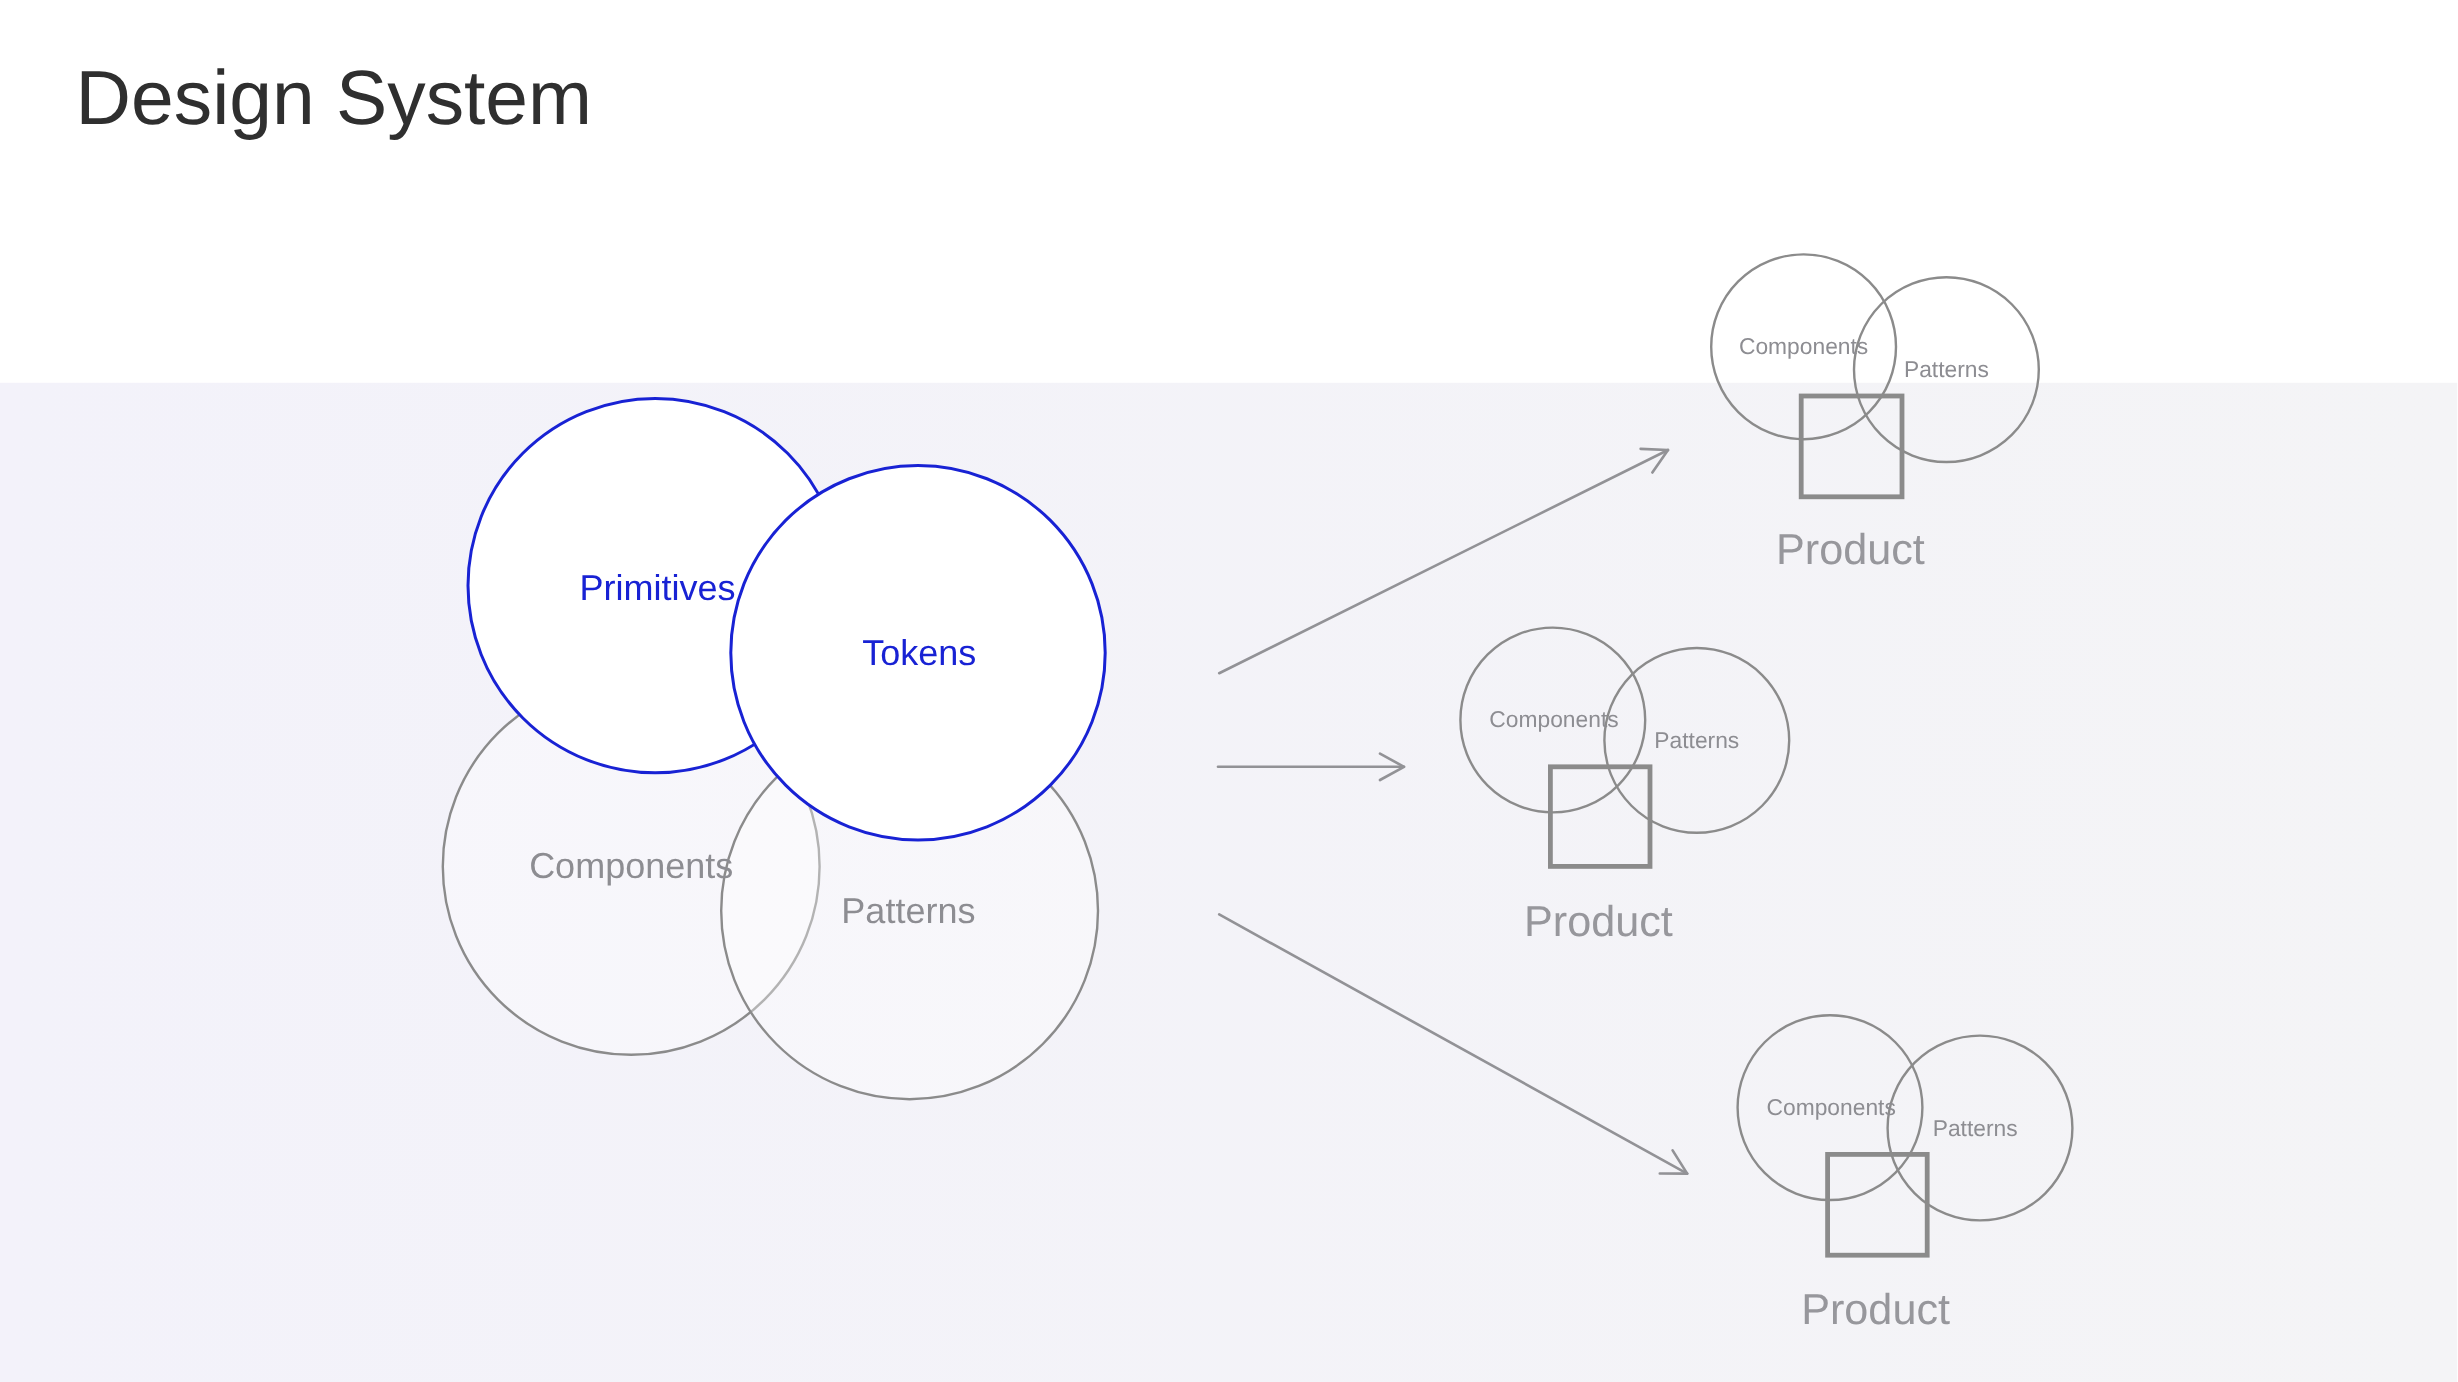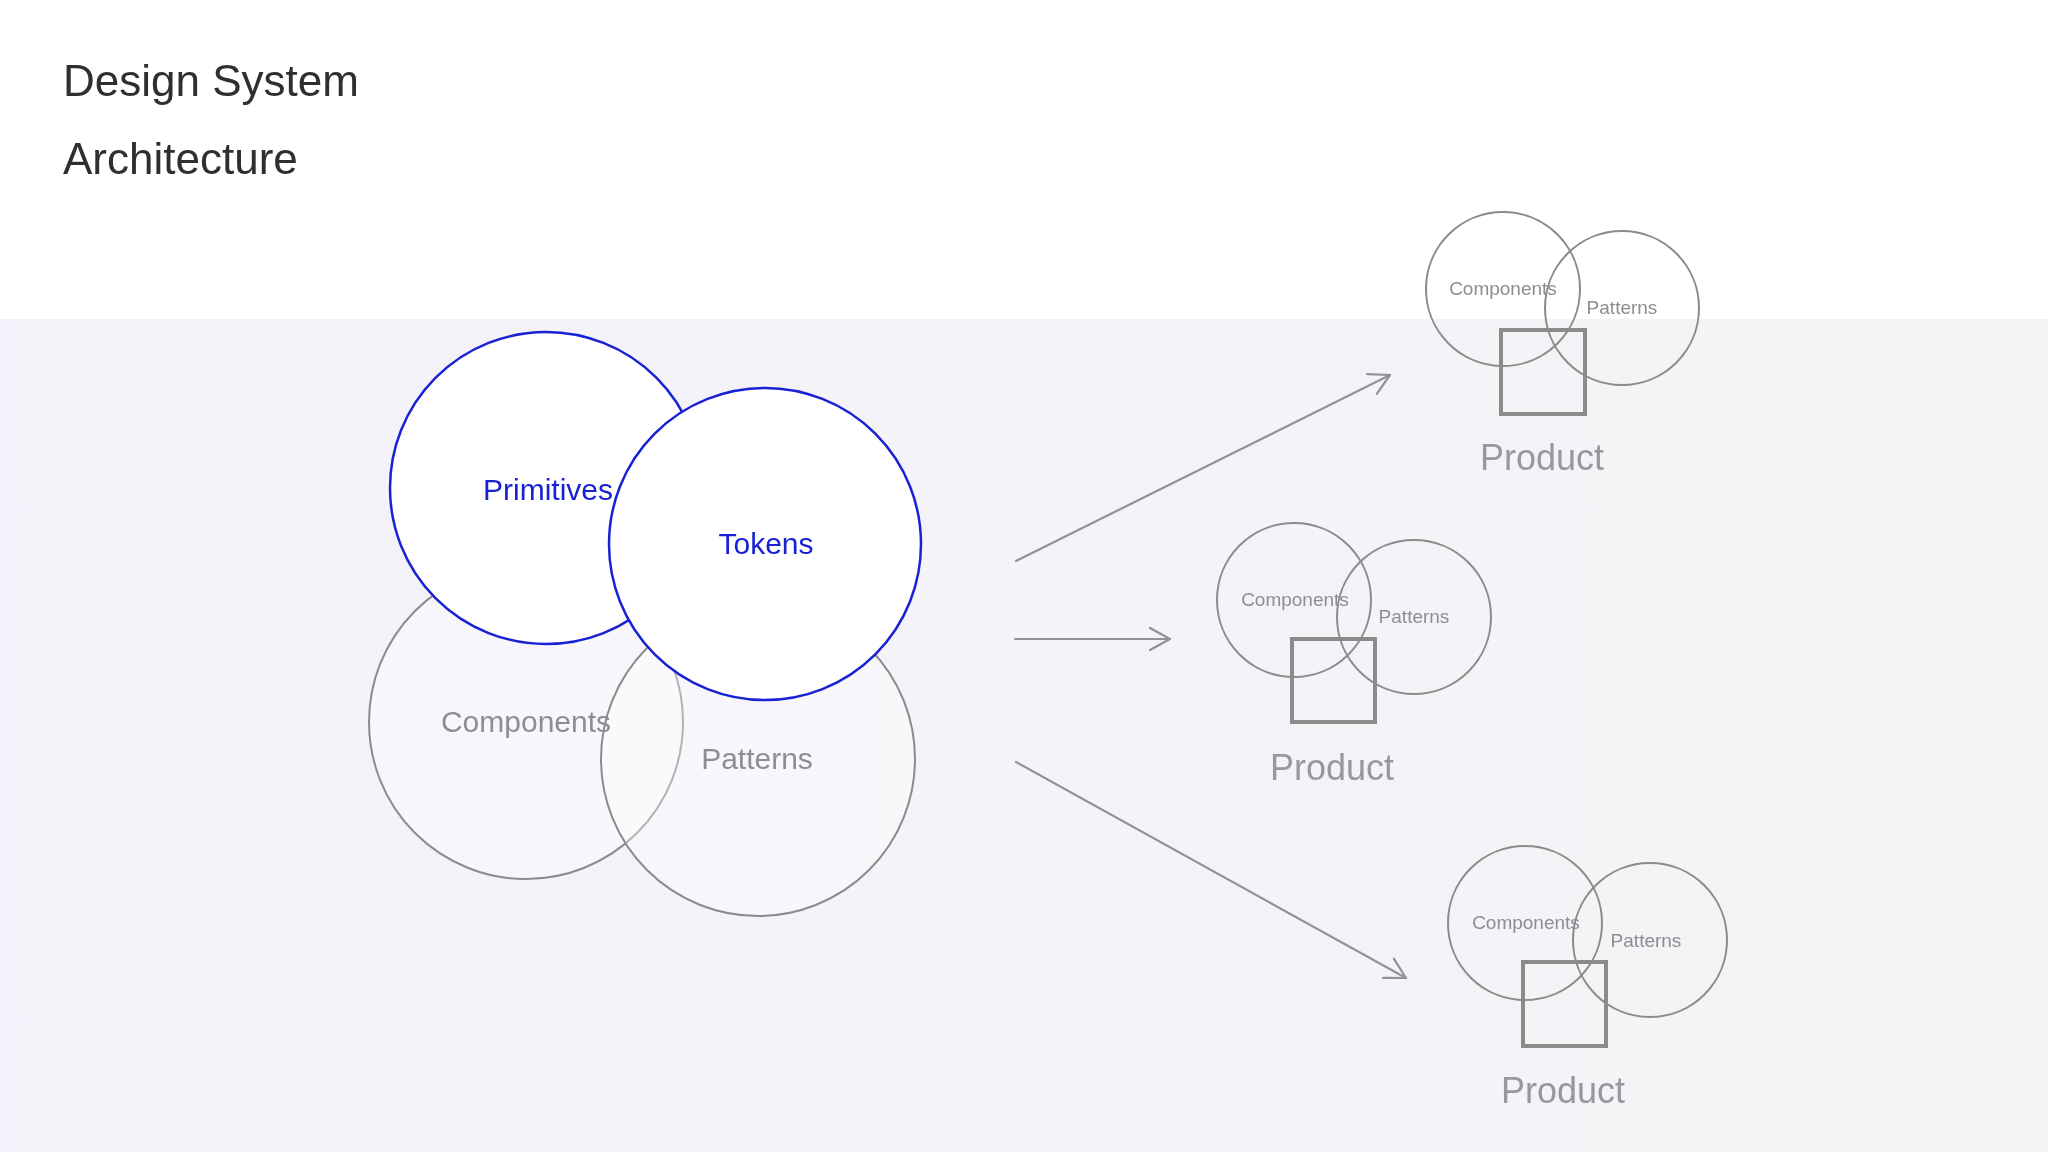--- a/index.html
+++ b/index.html
@@ -20,21 +20,21 @@
     left: 0;
     top: 319px;
     width: 2048px;
     height: 833px;
     background: linear-gradient(90deg, #f3f2fa 0%, #f4f4f6 100%);
   }
   #title {
     position: absolute;
     left: 63px;
     top: 42px;
-    font-size: 44px;
+    font-size: 64px;
     line-height: 78px;
     font-weight: 400;
     color: #2f2f2f;
     white-space: nowrap;
   }
   svg#diagram {
     position: absolute;
     left: 0;
     top: 0;
     width: 2048px;
@@ -88,21 +88,20 @@
   }
 </style>
 </head>
 <body>
 
 <div id="canvas">
   <div id="band"></div>
 
   <div id="title">
     <div>Design System</div>
-    <div>Architecture</div>
   </div>
 
   <svg id="diagram" viewBox="0 0 2048 1152">
 
     <circle class="gray-circle" cx="526" cy="722" r="157"></circle>
     <circle class="gray-circle" cx="758" cy="759" r="157"></circle>
 
     <circle class="blue-circle" cx="546" cy="488" r="156"></circle>
     <circle class="blue-circle" cx="765" cy="544" r="156"></circle>
 

